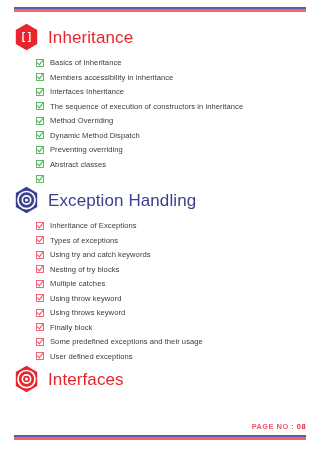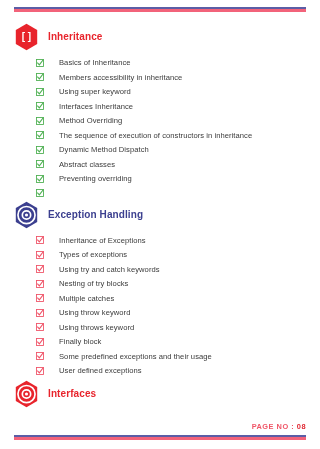--- a/index.html
+++ b/index.html
@@ -53,34 +53,34 @@
   .hex .glyph{
     position:relative;
     color:#ffffff;
     font-size:10px;
     font-weight:bold;
     line-height:1;
     font-family:"Liberation Sans", sans-serif;
   }
 
   .sec-title{
-    font-size:10px;
-    font-weight:bold;
+    font-size:17px;
+    font-weight:normal;
     letter-spacing:0.1px;
     line-height:1;
     text-align:right;
   }
   .sec-title.red{ color:#e8242c; }
   .sec-title.navy{ color:#3b3f8f; }
 
   .list{ list-style:none; margin:0; padding:0 0 0 22px; }
   .list li{
     display:flex;
     align-items:flex-start;
-    gap:15px;
+    gap:6px;
     margin:0 0 3.5px 0;
     font-size:7.6px;
     line-height:11px;
     color:#3a3a3a;
     letter-spacing:0.05px;
   }
   .cbox{
     flex:0 0 auto;
     width:8px;height:8px;
     margin-top:1.5px;
@@ -145,75 +145,66 @@
             </span>
             <span class="li-text">Members accessibility in inheritance</span>
           </li>
           <li>
             <span class="cbox">
               <svg viewBox="0 0 12 12" xmlns="http://www.w3.org/2000/svg" aria-hidden="true">
                 <rect x="0.8" y="0.8" width="10.4" height="10.4" fill="none" stroke="#4caf50" stroke-width="1.3"></rect>
                 <path d="M2.6 6.2 L5 8.7 L10.6 1.4" fill="none" stroke="#4caf50" stroke-width="1.7" stroke-linecap="square"></path>
               </svg>
             </span>
-            <span class="li-text">Using super keyword</span>
-          </li>
-          <li>
-            <span class="cbox">
-              <svg viewBox="0 0 12 12" xmlns="http://www.w3.org/2000/svg" aria-hidden="true">
-                <rect x="0.8" y="0.8" width="10.4" height="10.4" fill="none" stroke="#4caf50" stroke-width="1.3"></rect>
-                <path d="M2.6 6.2 L5 8.7 L10.6 1.4" fill="none" stroke="#4caf50" stroke-width="1.7" stroke-linecap="square"></path>
-              </svg>
-            </span>
             <span class="li-text">Interfaces Inheritance</span>
           </li>
           <li>
             <span class="cbox">
               <svg viewBox="0 0 12 12" xmlns="http://www.w3.org/2000/svg" aria-hidden="true">
                 <rect x="0.8" y="0.8" width="10.4" height="10.4" fill="none" stroke="#4caf50" stroke-width="1.3"></rect>
                 <path d="M2.6 6.2 L5 8.7 L10.6 1.4" fill="none" stroke="#4caf50" stroke-width="1.7" stroke-linecap="square"></path>
               </svg>
             </span>
+            <span class="li-text">The sequence of execution of constructors in inheritance</span>
+          </li>
+          <li>
+            <span class="cbox">
+              <svg viewBox="0 0 12 12" xmlns="http://www.w3.org/2000/svg" aria-hidden="true">
+                <rect x="0.8" y="0.8" width="10.4" height="10.4" fill="none" stroke="#4caf50" stroke-width="1.3"></rect>
+                <path d="M2.6 6.2 L5 8.7 L10.6 1.4" fill="none" stroke="#4caf50" stroke-width="1.7" stroke-linecap="square"></path>
+              </svg>
+            </span>
             <span class="li-text">Method Overriding</span>
           </li>
           <li>
             <span class="cbox">
               <svg viewBox="0 0 12 12" xmlns="http://www.w3.org/2000/svg" aria-hidden="true">
                 <rect x="0.8" y="0.8" width="10.4" height="10.4" fill="none" stroke="#4caf50" stroke-width="1.3"></rect>
                 <path d="M2.6 6.2 L5 8.7 L10.6 1.4" fill="none" stroke="#4caf50" stroke-width="1.7" stroke-linecap="square"></path>
               </svg>
             </span>
-            <span class="li-text">The sequence of execution of constructors in inheritance</span>
-          </li>
-          <li>
-            <span class="cbox">
-              <svg viewBox="0 0 12 12" xmlns="http://www.w3.org/2000/svg" aria-hidden="true">
-                <rect x="0.8" y="0.8" width="10.4" height="10.4" fill="none" stroke="#4caf50" stroke-width="1.3"></rect>
-                <path d="M2.6 6.2 L5 8.7 L10.6 1.4" fill="none" stroke="#4caf50" stroke-width="1.7" stroke-linecap="square"></path>
-              </svg>
-            </span>
             <span class="li-text">Dynamic Method Dispatch</span>
           </li>
           <li>
             <span class="cbox">
               <svg viewBox="0 0 12 12" xmlns="http://www.w3.org/2000/svg" aria-hidden="true">
                 <rect x="0.8" y="0.8" width="10.4" height="10.4" fill="none" stroke="#4caf50" stroke-width="1.3"></rect>
                 <path d="M2.6 6.2 L5 8.7 L10.6 1.4" fill="none" stroke="#4caf50" stroke-width="1.7" stroke-linecap="square"></path>
               </svg>
             </span>
+            <span class="li-text">Preventing overriding</span>
+          </li>
+          <li>
+            <span class="cbox">
+              <svg viewBox="0 0 12 12" xmlns="http://www.w3.org/2000/svg" aria-hidden="true">
+                <rect x="0.8" y="0.8" width="10.4" height="10.4" fill="none" stroke="#4caf50" stroke-width="1.3"></rect>
+                <path d="M2.6 6.2 L5 8.7 L10.6 1.4" fill="none" stroke="#4caf50" stroke-width="1.7" stroke-linecap="square"></path>
+              </svg>
+            </span>
             <span class="li-text">Abstract classes</span>
-          </li>
-          <li>
-            <span class="cbox">
-              <svg viewBox="0 0 12 12" xmlns="http://www.w3.org/2000/svg" aria-hidden="true">
-                <rect x="0.8" y="0.8" width="10.4" height="10.4" fill="none" stroke="#4caf50" stroke-width="1.3"></rect>
-                <path d="M2.6 6.2 L5 8.7 L10.6 1.4" fill="none" stroke="#4caf50" stroke-width="1.7" stroke-linecap="square"></path>
-              </svg>
-            </span>
-            <span class="li-text">Preventing overriding</span>
           </li>
           <li>
             <span class="cbox">
               <svg viewBox="0 0 12 12" xmlns="http://www.w3.org/2000/svg" aria-hidden="true">
                 <rect x="0.8" y="0.8" width="10.4" height="10.4" fill="none" stroke="#4caf50" stroke-width="1.3"></rect>
                 <path d="M2.6 6.2 L5 8.7 L10.6 1.4" fill="none" stroke="#4caf50" stroke-width="1.7" stroke-linecap="square"></path>
               </svg>
             </span>
           </li>
         </ul>

